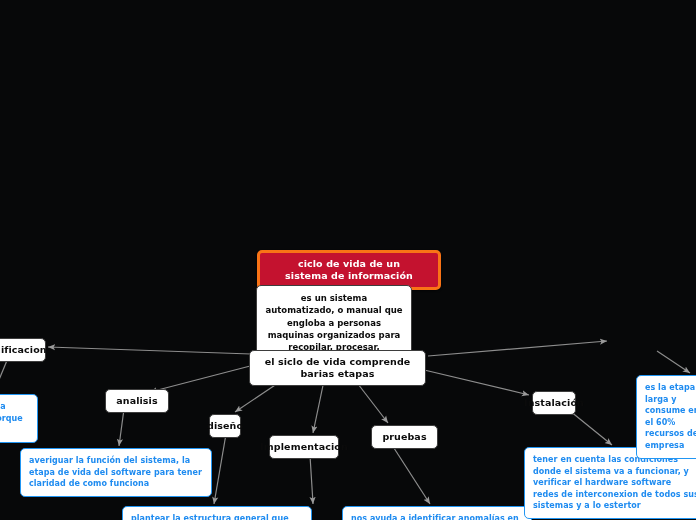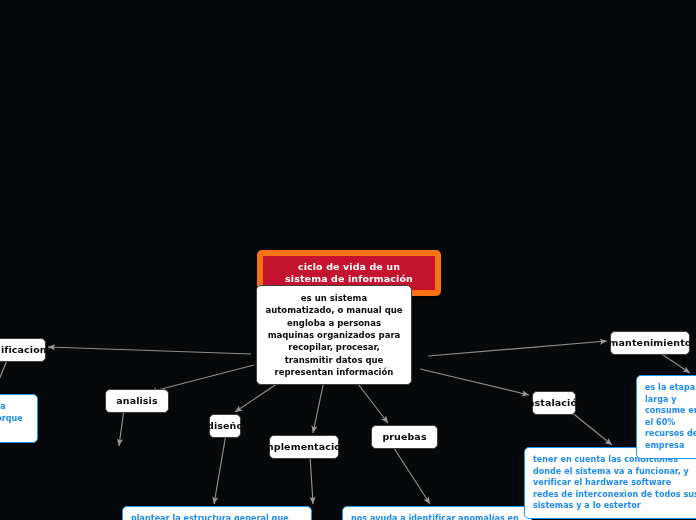--- a/index.html
+++ b/index.html
@@ -38,21 +38,21 @@
     display: flex;
     align-items: center;
     justify-content: center;
     text-align: center;
     z-index: 5;
   }
 
   
   .node.root {
     background: #c4122f;
-    border: 6px solid #f97316;
+    border: 3px solid #f97316;
     color: #ffffff;
     font-size: 9.5px;
     font-weight: bold;
     letter-spacing: 0.1px;
     padding: 5px 15px;
     line-height: 1.25;
     box-shadow: 0 1px 2px rgba(0,0,0,0.55);
   }
 
   
@@ -130,30 +130,36 @@
   </svg>
 
   <div class="node root" style="left: 257px; top: 250px; width: 184px; min-height: 22px;">
     <span>ciclo de vida de un sistema de información</span>
   </div>
 
   <div class="node note-white" style="left: 256px; top: 285px; width: 156px; min-height: 45px; text-align: center;">
     <span>es un sistema automatizado, o manual que engloba a personas maquinas organizados para recopilar, procesar, transmitir datos que representan información</span>
   </div>
 
+  <div class="node topic" style="left: 249px; top: 350px; width: 177px; min-height: 21px;">
+    <span>el siclo de vida comprende barias etapas</span>
+  </div>
 
   <div class="node topic" style="left: -22px; top: 338px; width: 68px; min-height: 20px;">
     <span>planificacion</span>
   </div>
   <div class="node note-blue" style="left: -58px; top: 394px; width: 96px; min-height: 30px;">
     <span>nos ayuda a saber el porque y para que</span>
   </div>
 
   <div class="node topic" style="left: 105px; top: 389px; width: 64px; min-height: 20px;">
     <span>analisis</span>
+  </div>
+  <div class="node note-blue" style="left: 20px; top: 448px; width: 192px; min-height: 36px;">
+    <span>averiguar la función del sistema, la etapa de vida del software para tener claridad de como funciona</span>
   </div>
 
   <div class="node topic" style="left: 209px; top: 414px; width: 32px; min-height: 20px;">
     <span>diseño</span>
   </div>
   <div class="node note-blue" style="left: 122px; top: 506px; width: 190px; min-height: 30px;">
     <span>plantear la estructura general que tendrá el sistema y todos sus componentes</span>
   </div>
 
   <div class="node topic" style="left: 269px; top: 435px; width: 70px; min-height: 20px;">
@@ -167,20 +173,17 @@
     <span>nos ayuda a identificar anomalías en el sistema y corregirlas</span>
   </div>
 
   <div class="node topic" style="left: 532px; top: 391px; width: 44px; min-height: 20px;">
     <span>Instalación</span>
   </div>
   <div class="node note-blue" style="left: 524px; top: 447px; width: 184px; min-height: 40px;">
     <span>tener en cuenta las condiciones donde el sistema va a funcionar, y verificar el hardware software redes de interconexion de todos sus sistemas y a lo estertor</span>
   </div>
 
-  <div class="node topic" style="left: 610px; top: 331px; width: 80px; min-height: 20px;">
-    <span>mantenimiento</span>
-  </div>
   <div class="node note-blue" style="left: 636px; top: 375px; width: 90px; min-height: 32px;">
     <span>es la etapa mas larga y consume entre el 60% recursos de la empresa</span>
   </div>
 
 </div>
 
 </body></html>

